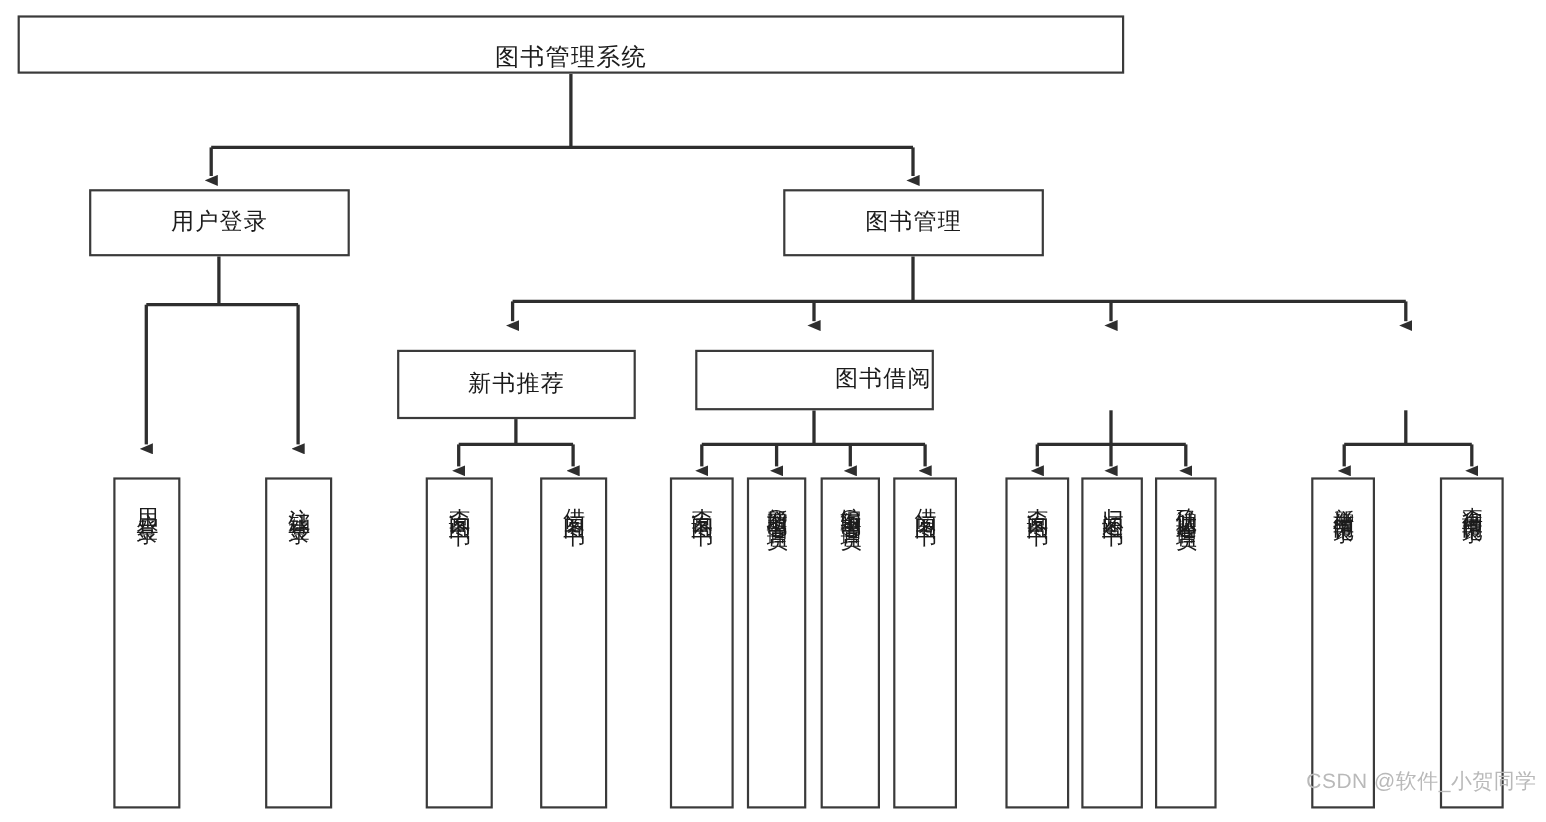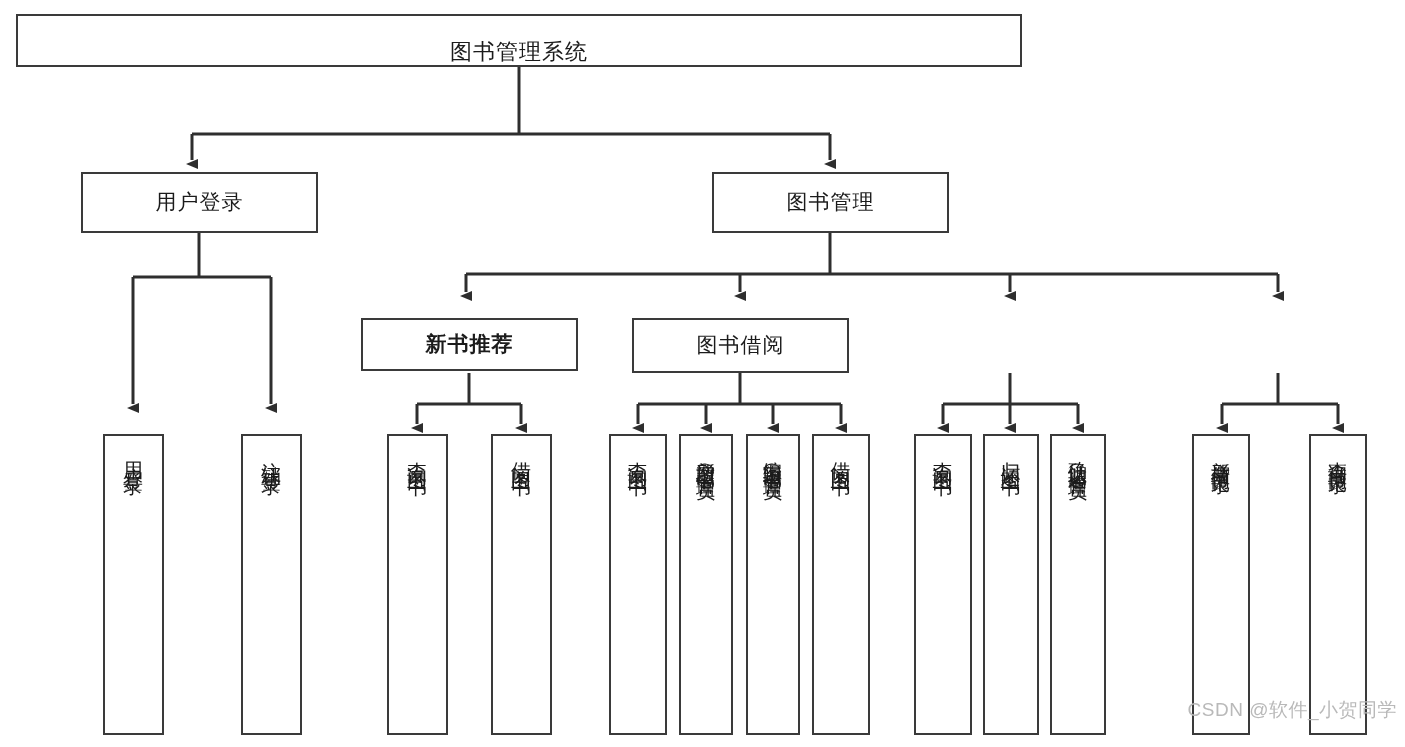--- a/index.html
+++ b/index.html
@@ -141,24 +141,24 @@
     <span class="node-label">图书管理系统</span>
   </div>
 
   <div class="node h" style="left:81px; top:172px; width:237px; height:61px;">
     <span class="node-label">用户登录</span>
   </div>
   <div class="node h" style="left:712px; top:172px; width:237px; height:61px;">
     <span class="node-label">图书管理</span>
   </div>
 
-  <div class="node h" style="left:361px; top:318px; width:217px; height:53px;font-weight:bold;">
+  <div class="node h" style="left:361px; top:318px; width:217px; height:63px;">
     <span class="node-label">新书推荐</span>
   </div>
-  <div class="node h" style="left:632px; top:318px; width:217px; height:55px;">
+  <div class="node h" style="left:632px; top:318px; width:217px; height:55px;justify-content:flex-end;">
     <span class="node-label">图书借阅</span>
   </div>
 
   <div class="node v" style="left:103px; top:434px; width:61px; height:301px;">
     <span class="node-label">用户登录</span>
   </div>
   <div class="node v" style="left:241px; top:434px; width:61px; height:301px;">
     <span class="node-label">注销登录</span>
   </div>
 

